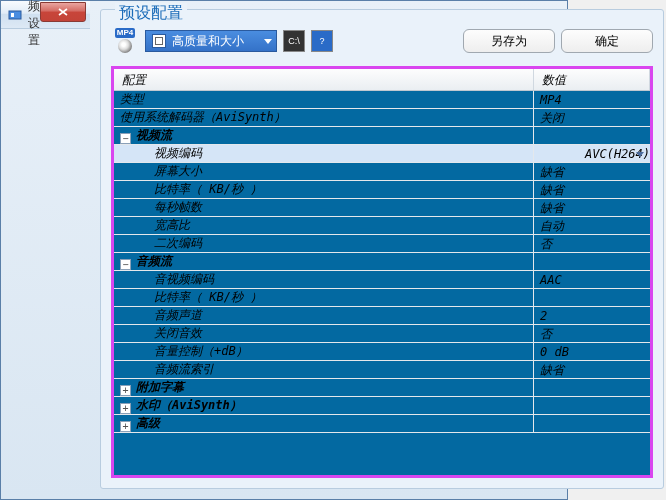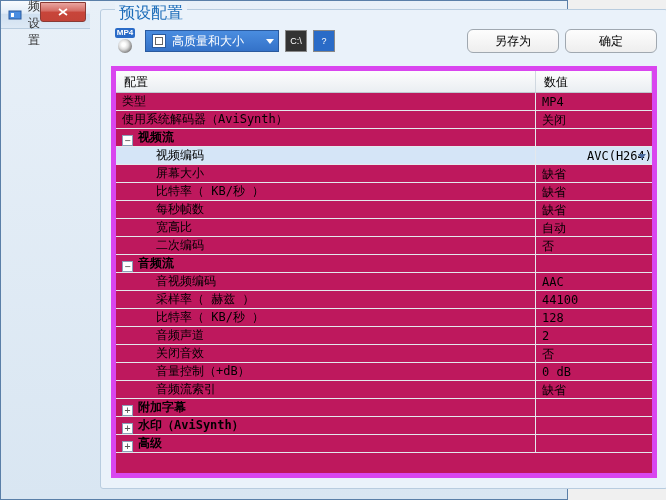--- a/index.html
+++ b/index.html
@@ -17,21 +17,21 @@
 .mp4-badge { background: #2a6bc7; color: #fff; font-size: 8px; font-weight: bold; padding: 0 2px; border-radius: 2px; line-height: 10px; }
 .mp4-disc { width: 14px; height: 14px; border-radius: 50%; background: radial-gradient(circle at 40% 40%, #fff 15%, #ddd 40%, #888 70%); margin-top: 1px; }
 .dropdown { flex: 1; height: 22px; background: linear-gradient(to bottom, #4a8de0, #3472c8); border: 1px solid #2a5a9e; display: flex; align-items: center; padding: 0 6px; cursor: pointer; position: relative; max-width: 310px; }
 .dropdown-box { width: 14px; height: 14px; background: #fff; border: 1px solid #2a5a9e; margin-right: 6px; display: flex; align-items: center; justify-content: center; }
 .dropdown-box-inner { width: 8px; height: 8px; border: 1px solid #666; }
 .dropdown-text { color: #fff; flex: 1; }
 .dropdown-arrow { position: absolute; right: 4px; width: 0; height: 0; border-left: 4px solid transparent; border-right: 4px solid transparent; border-top: 5px solid #fff; }
 .small-btn { width: 22px; height: 22px; border: 1px solid #888; background: #333; color: #fff; display: flex; align-items: center; justify-content: center; font-size: 9px; cursor: pointer; }
 .help-btn { background: #2a6bc7; }
 .std-btn { width: 92px; height: 24px; background: linear-gradient(to bottom, #fdfdfd, #eee); border: 1px solid #a0a8b0; border-radius: 6px; cursor: pointer; font-size: 12px; }
-.grid-wrap { flex: 1; border: 5px solid #d946ef; background: #be185d; overflow: hidden; }
+.grid-wrap { flex: 1; border: 3px solid #d946ef; background: #0369a1; overflow: hidden; font-style: italic; }
 .grid-header { display: flex; background: linear-gradient(to bottom, #fdfdfd, #eaeef2); border-bottom: 1px solid #c0c8d0; height: 22px; }
 .grid-header div { padding: 3px 8px; border-right: 1px solid #d0d8e0; }
 .gh-name { width: 420px; }
 .gh-value { flex: 1; }
 .grid-body { overflow-y: auto; }
 .row { display: flex; border-bottom: 1px solid #e4e8ec; height: 18px; line-height: 18px; }
 .row.selected { background: #d5e5f7; gap: 45px; }
 .row.selected .cell-value { position: relative; }
 .row.selected .cell-value::after { content: ""; position: absolute; right: 6px; top: 7px; width: 0; height: 0; border-left: 4px solid transparent; border-right: 4px solid transparent; border-top: 5px solid #4a6b9e; }
 .cell-name { width: 420px; padding-left: 6px; border-right: 1px solid #e4e8ec; display: flex; align-items: flex-end; font-family: "SimSun", monospace; }
@@ -152,29 +152,22 @@
               <div class="cell-value"></div>
             </div>
             <div class="row">
               <div class="cell-name indent2">
                 <span>音视频编码</span>
               </div>
               <div class="cell-value">AAC</div>
             </div>
             <div class="row">
               <div class="cell-name indent2">
-                <span>采样率（ 赫兹 ）</span>
-              </div>
-              <div class="cell-value">44100</div>
-            </div>
-            <div class="row">
-              <div class="cell-name indent2">
                 <span>比特率（ KB/秒 ）</span>
               </div>
-              <div class="cell-value">128</div>
             </div>
             <div class="row">
               <div class="cell-name indent2">
                 <span>音频声道</span>
               </div>
               <div class="cell-value">2</div>
             </div>
             <div class="row">
               <div class="cell-name indent2">
                 <span>关闭音效</span>

